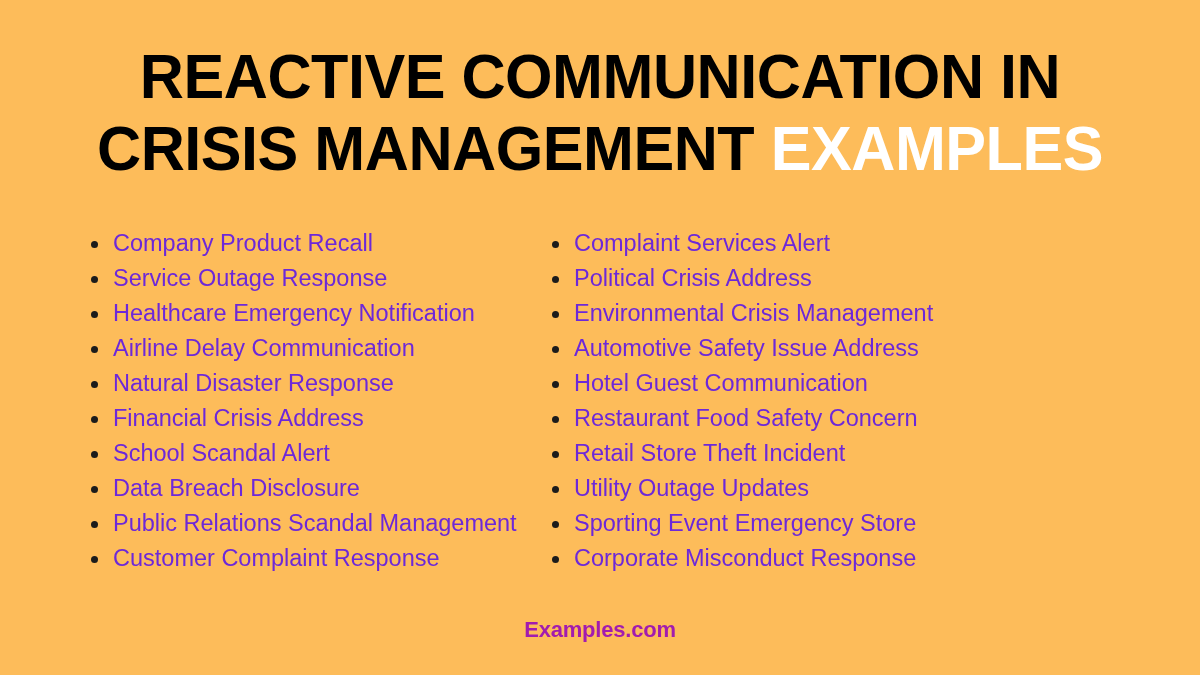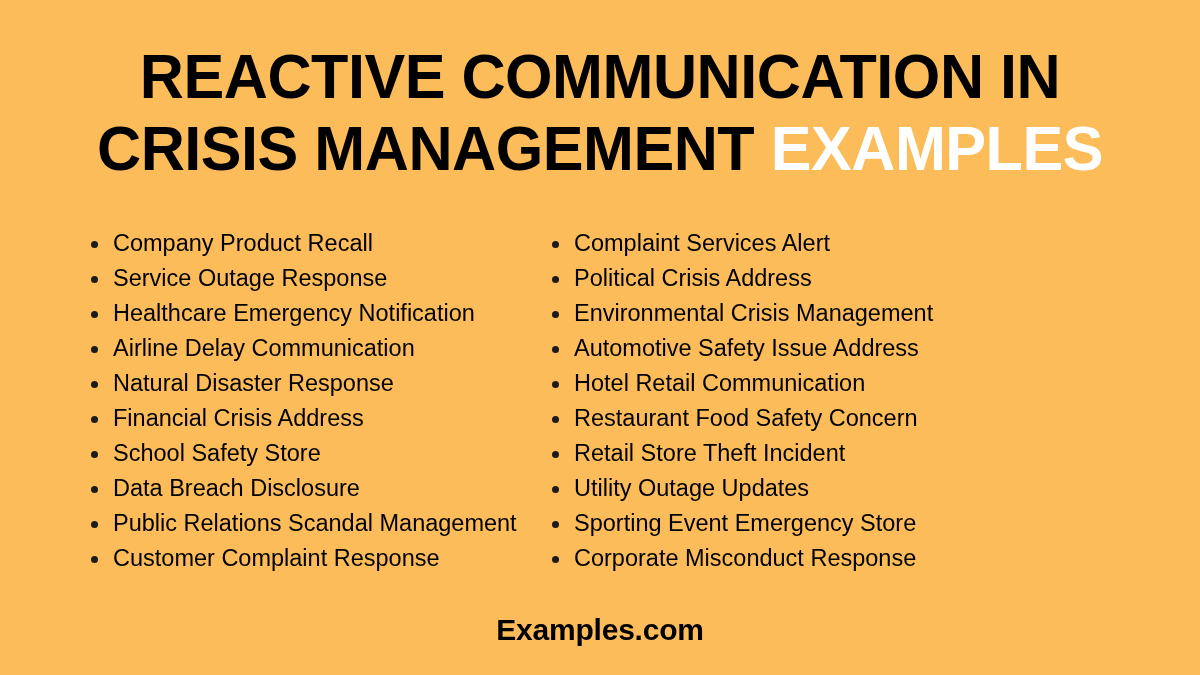--- a/index.html
+++ b/index.html
@@ -68,21 +68,21 @@
   ul.bullets {
     list-style: none;
     margin: 0;
     padding: 0;
   }
   ul.bullets li {
     position: relative;
     font-family: "Liberation Sans", sans-serif;
     font-size: 23.5px;
     line-height: 35px;
-    color: #000000;
+    color: #6d28d9;
     padding-left: 28px;
     white-space: nowrap;
   }
   ul.bullets li::before {
     content: "";
     position: absolute;
     left: 6px;
     top: 15px;
     width: 7px;
     height: 7px;
@@ -94,23 +94,23 @@
   .footer {
     position: absolute;
     left: 0;
     top: 615px;
     width: 1200px;
     text-align: center;
   }
   .footer-text {
     font-family: "Liberation Sans", sans-serif;
     font-weight: 700;
-    font-size: 30px;
+    font-size: 22px;
     line-height: 30px;
-    color: #000000;
+    color: #a21caf;
     letter-spacing: -0.2px;
     text-align: center;
   }
 </style>
 </head>
 <body>
 
 <div class="poster">
 
   <div class="title-block">
@@ -121,34 +121,34 @@
   <div class="columns">
 
     <div class="col col-left">
       <ul class="bullets">
         <li><span>Company Product Recall</span></li>
         <li><span>Service Outage Response</span></li>
         <li><span>Healthcare Emergency Notification</span></li>
         <li><span>Airline Delay Communication</span></li>
         <li><span>Natural Disaster Response</span></li>
         <li><span>Financial Crisis Address</span></li>
-        <li><span>School Safety Store</span></li>
+        <li><span>School Scandal Alert</span></li>
         <li><span>Data Breach Disclosure</span></li>
         <li><span>Public Relations Scandal Management</span></li>
         <li><span>Customer Complaint Response</span></li>
       </ul>
     </div>
 
     <div class="col col-right">
       <ul class="bullets">
         <li><span>Complaint Services Alert</span></li>
         <li><span>Political Crisis Address</span></li>
         <li><span>Environmental Crisis Management</span></li>
         <li><span>Automotive Safety Issue Address</span></li>
-        <li><span>Hotel Retail Communication</span></li>
+        <li><span>Hotel Guest Communication</span></li>
         <li><span>Restaurant Food Safety Concern</span></li>
         <li><span>Retail Store Theft Incident</span></li>
         <li><span>Utility Outage Updates</span></li>
         <li><span>Sporting Event Emergency Store</span></li>
         <li><span>Corporate Misconduct Response</span></li>
       </ul>
     </div>
 
   </div>
 

